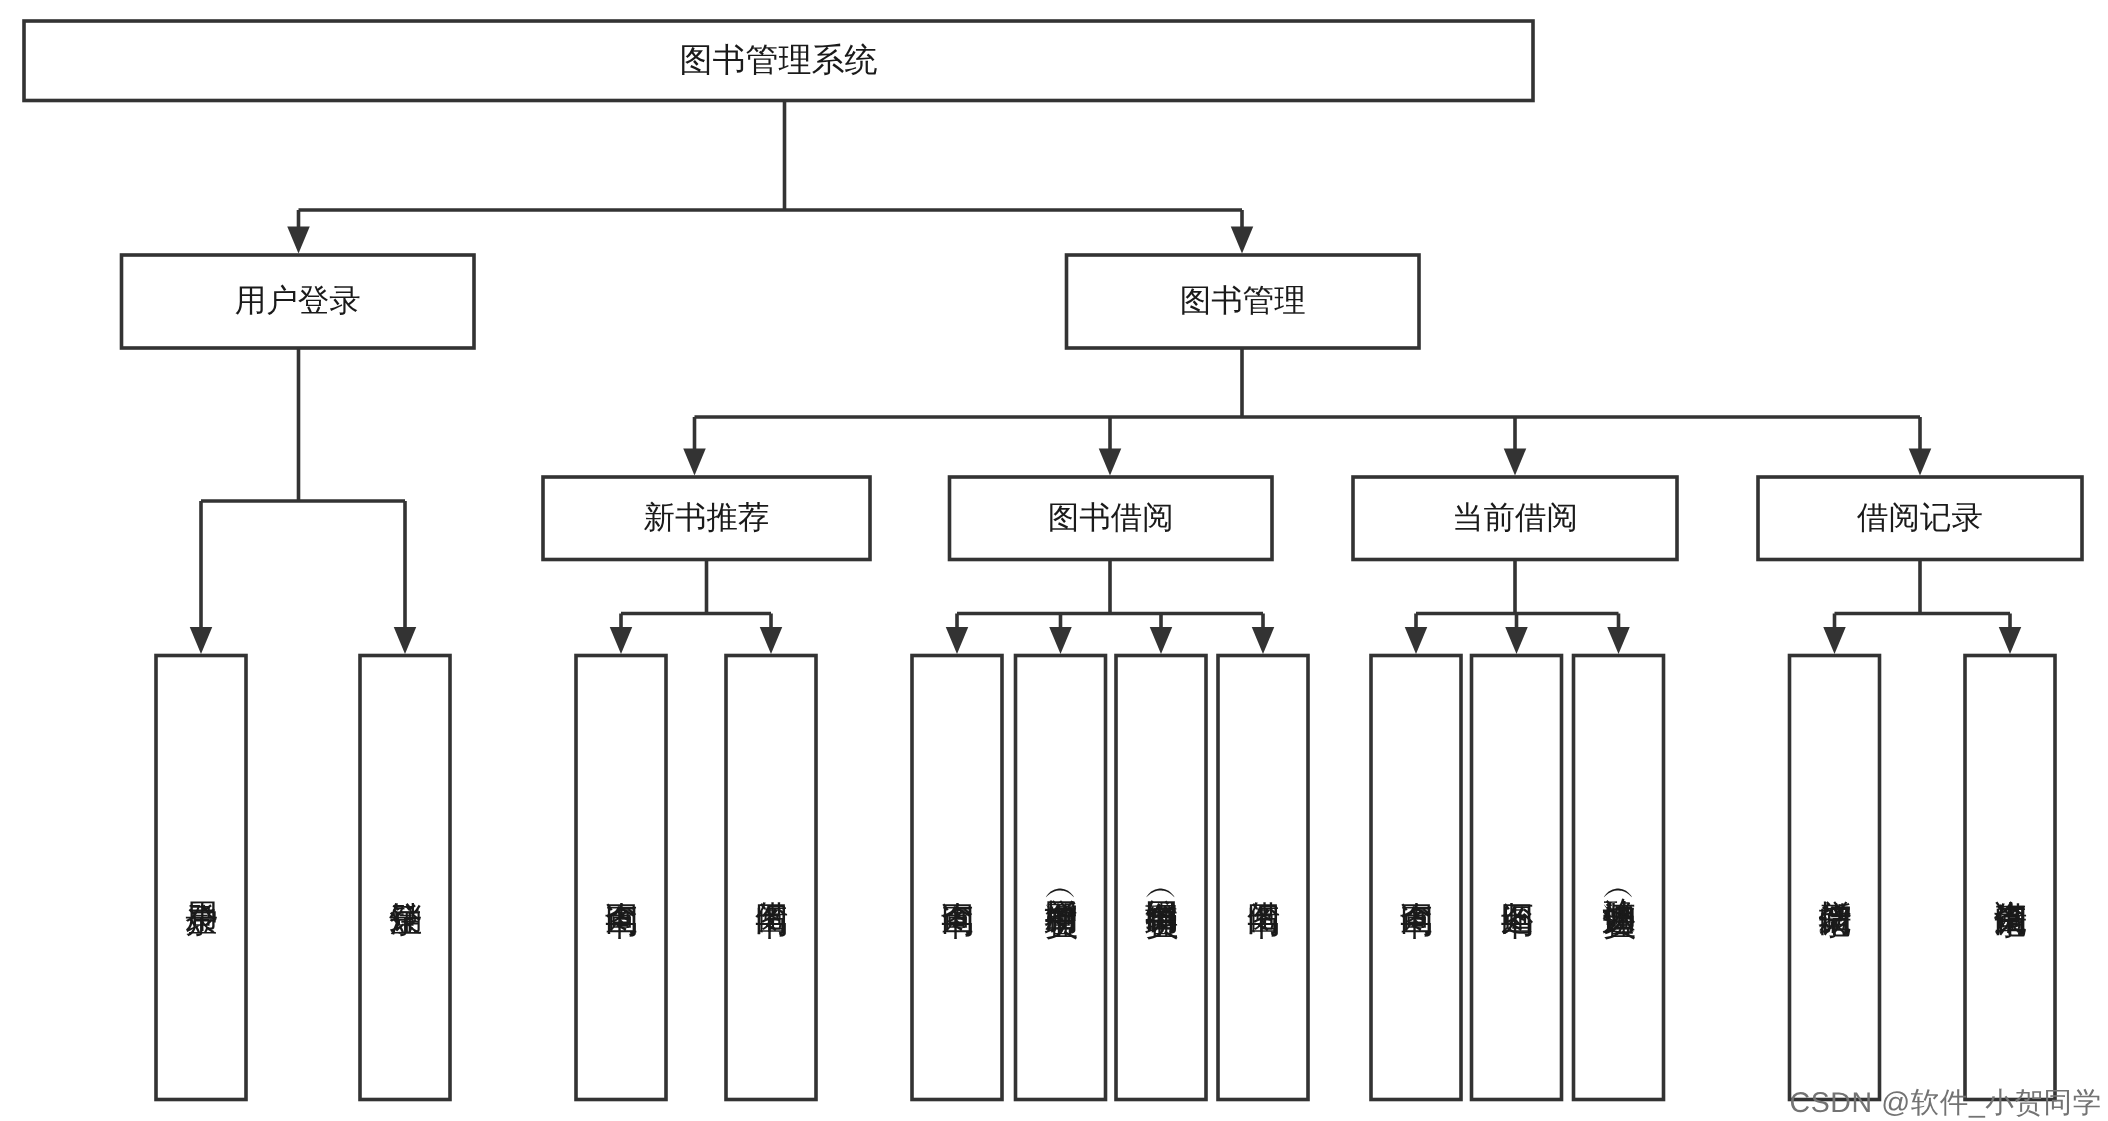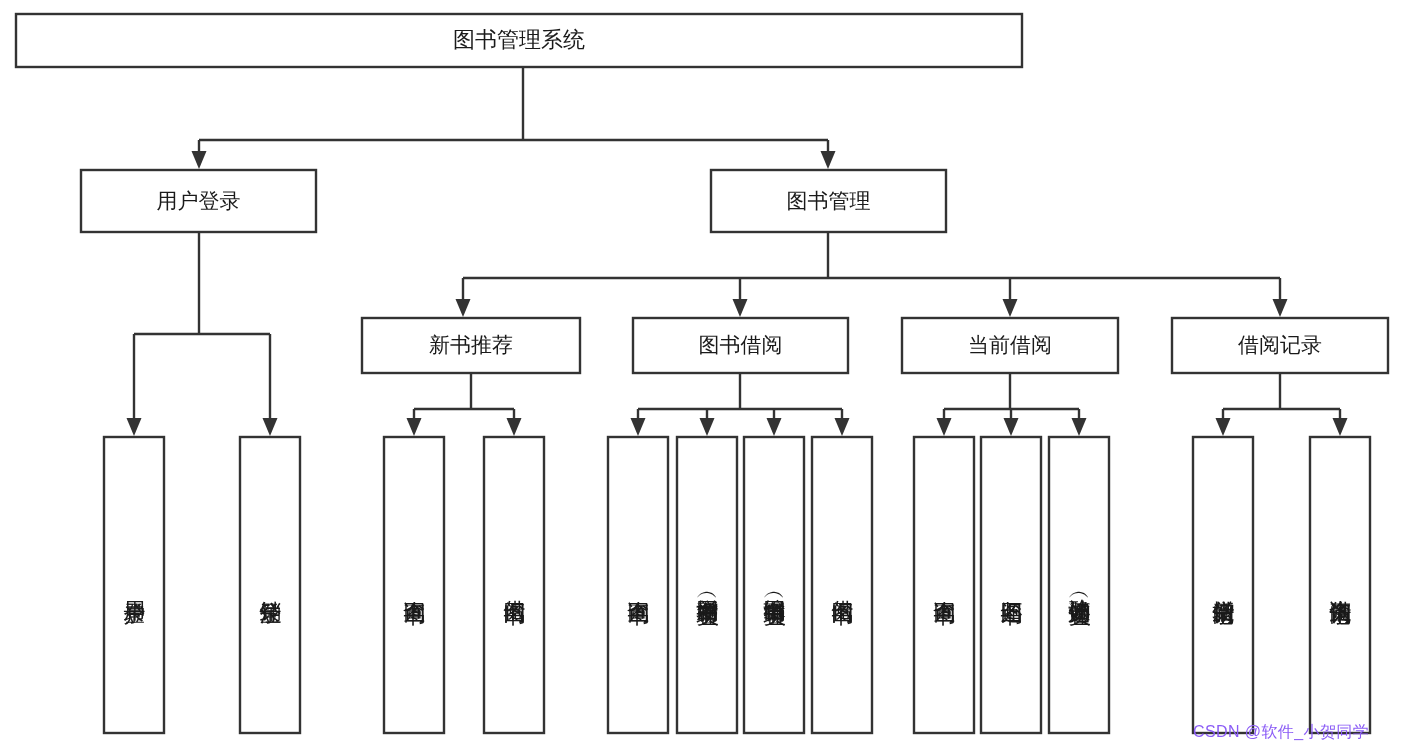--- a/index.html
+++ b/index.html
@@ -74,22 +74,22 @@
     display: flex;
     align-items: center;
     justify-content: center;
     white-space: nowrap;
     pointer-events: none;
     user-select: none;
   }
   .watermark {
     position: absolute;
     font-family: "Liberation Sans", "DejaVu Sans", sans-serif;
-    font-size: 16px;
-    color: #8b5cf6;
+    font-size: 19px;
+    color: #737373;
     white-space: nowrap;
     letter-spacing: 0.4px;
   }
 </style>
 </head>
 <body>
 
 <div id="diagram-root">
   <svg id="diagram-svg" viewBox="0 0 1405 747" xmlns="http://www.w3.org/2000/svg">
     <g id="connectors-layer">

